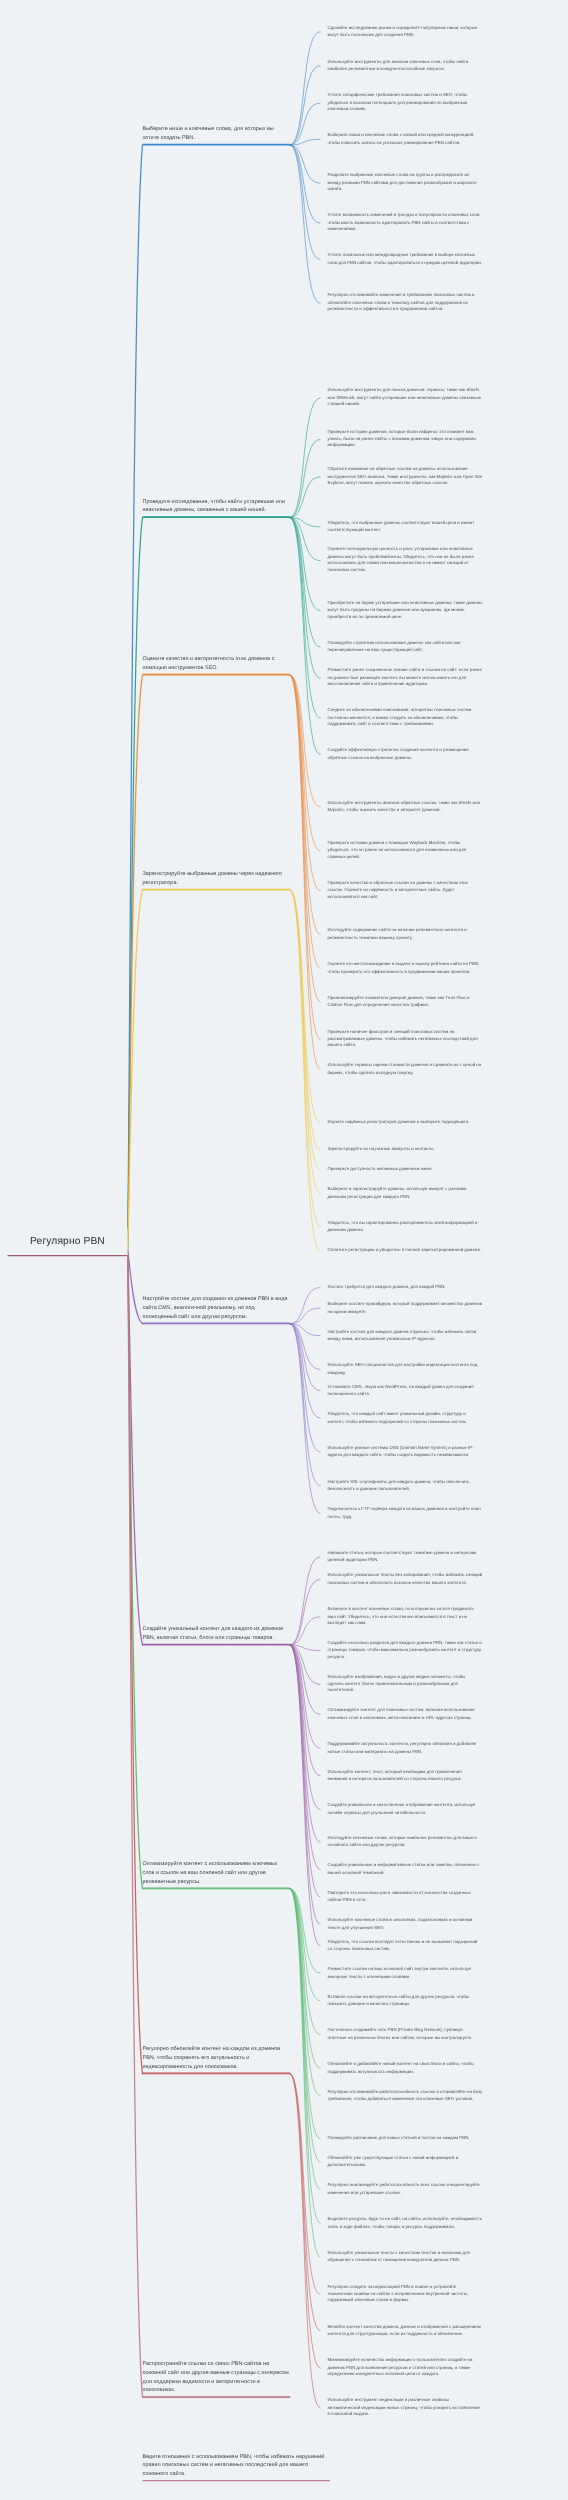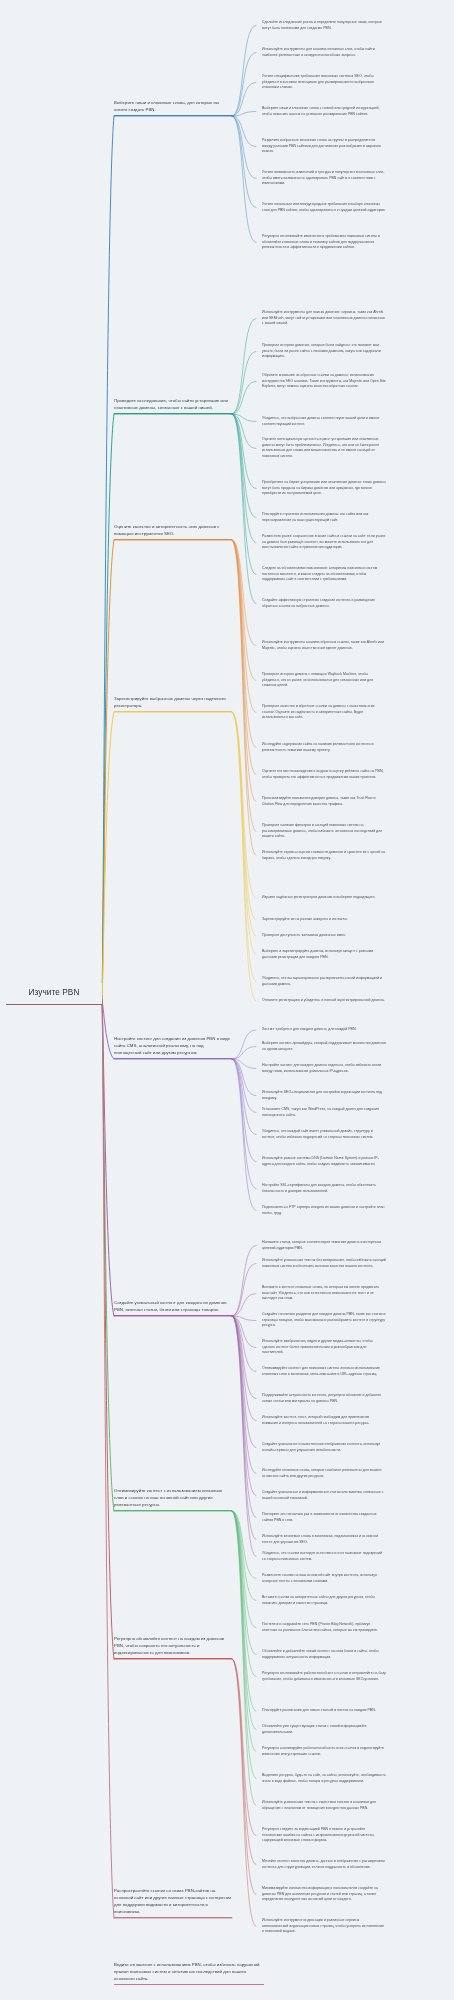--- a/index.html
+++ b/index.html
@@ -155,21 +155,21 @@
       <path d="M 232 1511 C 245.2 1511, 240.4 1729.5, 256 1729.5" fill="none" stroke="#56b870" stroke-width="0.55" stroke-linecap="round" opacity="0.85"></path>
       <path d="M 232 1511 C 245.2 1511, 240.4 1751.5, 256 1751.5" fill="none" stroke="#56b870" stroke-width="0.55" stroke-linecap="round" opacity="0.85"></path>
       <path d="M 232 1511 C 245.2 1511, 240.4 1778.5, 256 1778.5" fill="none" stroke="#56b870" stroke-width="0.55" stroke-linecap="round" opacity="0.85"></path>
       <path d="M 232 1511 C 245.2 1511, 240.4 1805.5, 256 1805.5" fill="none" stroke="#56b870" stroke-width="0.55" stroke-linecap="round" opacity="0.85"></path>
       <path d="M 232 1659 C 245.2 1659, 240.4 1835.5, 256 1835.5" fill="none" stroke="#c45a5a" stroke-width="0.55" stroke-linecap="round" opacity="0.85"></path>
       <path d="M 232 1659 C 245.2 1659, 240.4 1864.5, 256 1864.5" fill="none" stroke="#c45a5a" stroke-width="0.55" stroke-linecap="round" opacity="0.85"></path>
       <path d="M 232 1659 C 245.2 1659, 240.4 1894.5, 256 1894.5" fill="none" stroke="#c45a5a" stroke-width="0.55" stroke-linecap="round" opacity="0.85"></path>
       <path d="M 232 1659 C 245.2 1659, 240.4 1926.5, 256 1926.5" fill="none" stroke="#c45a5a" stroke-width="0.55" stroke-linecap="round" opacity="0.85"></path>
     </svg>
 
-  <div id="root-node">Изучите PBN</div>
+  <div id="root-node">Регулярно PBN</div>
 
   <div class="branch-label" style="left:114px; top:100px; border-bottom-color:#3f84c9;">Выберите ниши и ключевые слова, для которых вы хотите создать PBN.</div>
   <div class="leaf" style="left:262px; top:20px;">Сделайте исследование рынка и определите популярные ниши, которые могут быть полезными для создания PBN.</div>
   <div class="leaf" style="left:262px; top:47px;">Используйте инструменты для анализа ключевых слов, чтобы найти наиболее релевантные и конкурентоспособные запросы.</div>
   <div class="leaf" style="left:262px; top:74px;">Учтите специфические требования поисковых систем и SEO, чтобы убедиться в высоком потенциале для ранжирования по выбранным ключевым словам.</div>
   <div class="leaf" style="left:262px; top:106px;">Выберите ниши и ключевые слова с низкой или средней конкуренцией, чтобы повысить шансы на успешное ранжирование PBN сайтов.</div>
   <div class="leaf" style="left:262px; top:138px;">Разделите выбранные ключевые слова на группы и распределите их между разными PBN сайтами для достижения разнообразия и широкого охвата.</div>
   <div class="leaf" style="left:262px; top:170px;">Учтите возможность изменений в трендах и популярности ключевых слов, чтобы иметь возможность адаптировать PBN сайты в соответствии с изменениями.</div>
   <div class="leaf" style="left:262px; top:202px;">Учтите локальные или международные требования в выборе ключевых слов для PBN сайтов, чтобы адаптироваться к нуждам целевой аудитории.</div>
   <div class="leaf" style="left:262px; top:234px;">Регулярно отслеживайте изменения в требованиях поисковых систем и обновляйте ключевые слова и тематику сайтов для поддержания их релевантности и эффективности в продвижении сайтов.</div>

